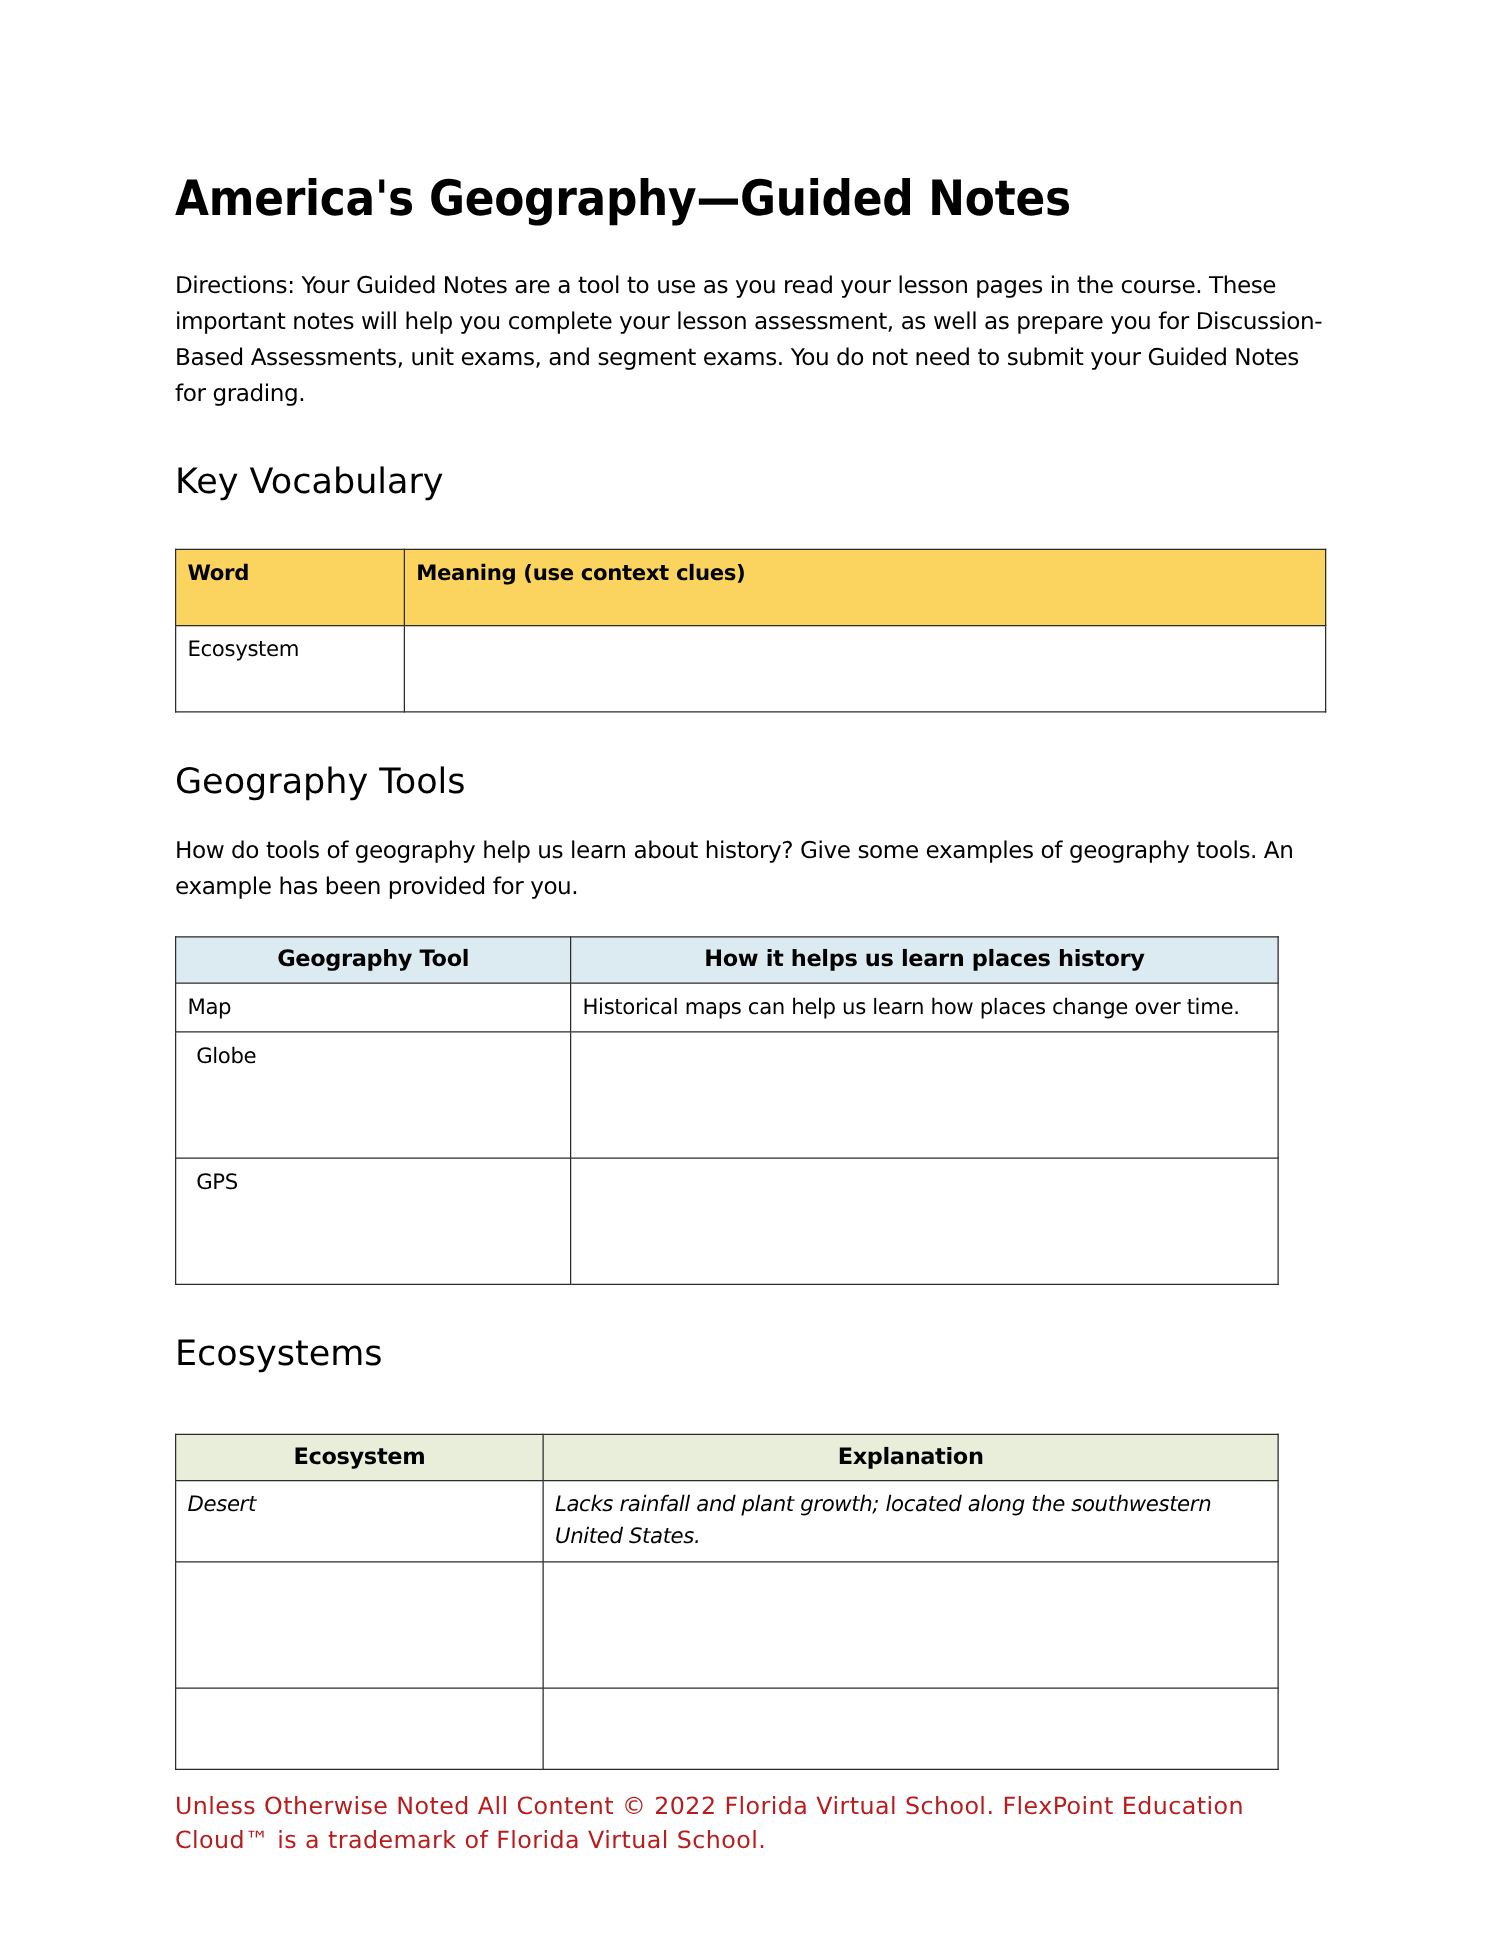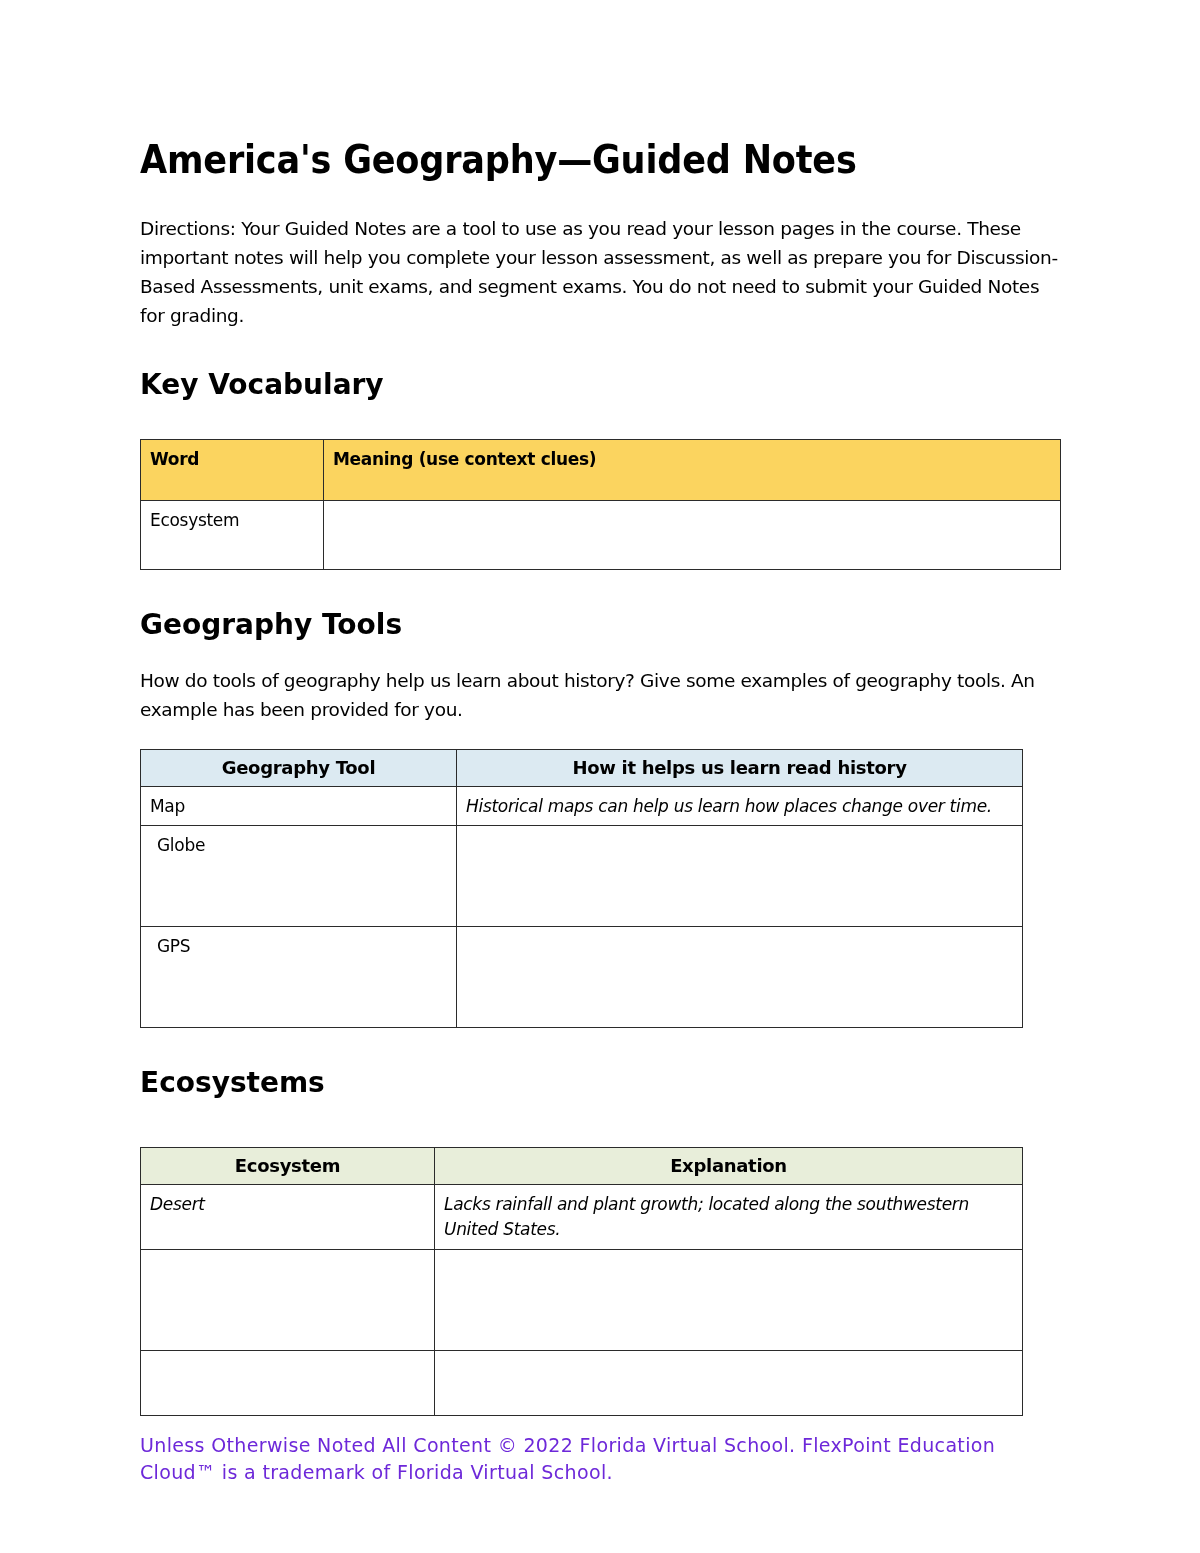--- a/index.html
+++ b/index.html
@@ -28,21 +28,21 @@
     font-size: 39px;
     font-weight: bold;
     letter-spacing: -0.2px;
     line-height: 1.05;
     margin: 0 0 34px 0;
     font-family: "DejaVu Sans", sans-serif;
     font-stretch: condensed;
   }
   .section-heading {
     font-size: 28px;
-    font-weight: bold;
+    font-weight: normal;
     line-height: 1.1;
     margin: 0;
     font-family: "DejaVu Sans", sans-serif;
   }
 
   
   .body-text {
     font-size: 18.5px;
     line-height: 1.56;
     margin: 0;
@@ -89,21 +89,20 @@
   #tools-table col.c2 { width: 566px; }
   #tools-table thead th {
     background: #DCEAF2;
     font-weight: bold;
     text-align: center;
     font-size: 18px;
     padding: 5px 26px;
     margin-left: 24px;
   }
   #tools-table td.example {
-    font-style: italic;
     margin-left: 15px;
   }
   #tools-table tbody tr.tall td { height: 86px; }
   #tools-table td.indent { padding-left: 16px; }
 
   
   #eco-table { width: 882px; margin-top: 22px; }
   #eco-table col.c1 { width: 294px; }
   #eco-table col.c2 { width: 588px; }
   #eco-table thead th {
@@ -117,21 +116,21 @@
   #eco-table tbody tr.tall td { height: 86px; }
   #eco-table tbody tr.short td { height: 50px; }
 
   
   .footer-note {
     margin-top: 16px;
     font-family: "DejaVu Sans", sans-serif;
     font-size: 19px;
     line-height: 1.42;
     letter-spacing: 0.35px;
-    color: #6d28d9;
+    color: #b91c1c;
     max-width: 880px;
   }
 </style>
 </head>
 <body>
 
 <div class="page">
 
   <h1 class="doc-title">America's Geography—Guided Notes</h1>
 
@@ -169,21 +168,21 @@
   <p class="body-text">How do tools of geography help us learn about history? Give some examples of geography tools. An example has been provided for you.</p>
 
   <table class="gn" id="tools-table">
     <colgroup>
         <col class="c1">
         <col class="c2">
       </colgroup>
     <thead>
       <tr>
         <th>Geography Tool</th>
-        <th>How it helps us learn read history</th>
+        <th>How it helps us learn places history</th>
       </tr>
     </thead>
     <tbody>
       <tr>
         <td>Map</td>
         <td class="example">Historical maps can help us learn how places change over time.</td>
       </tr>
       <tr class="tall">
         <td class="indent">Globe</td>
         <td></td>

